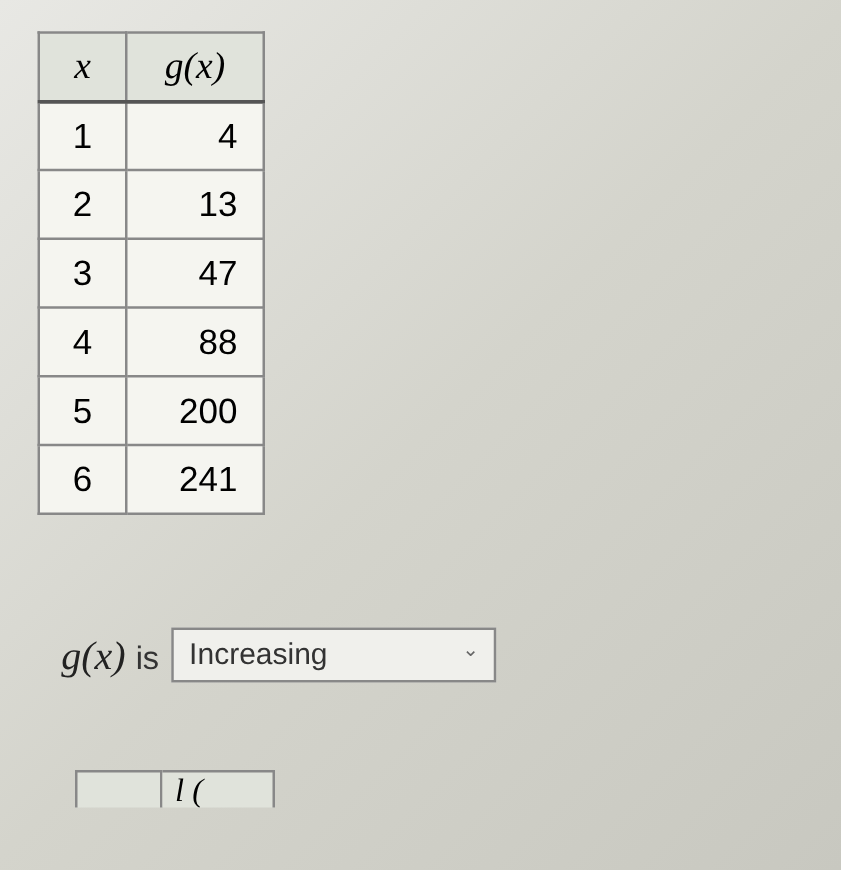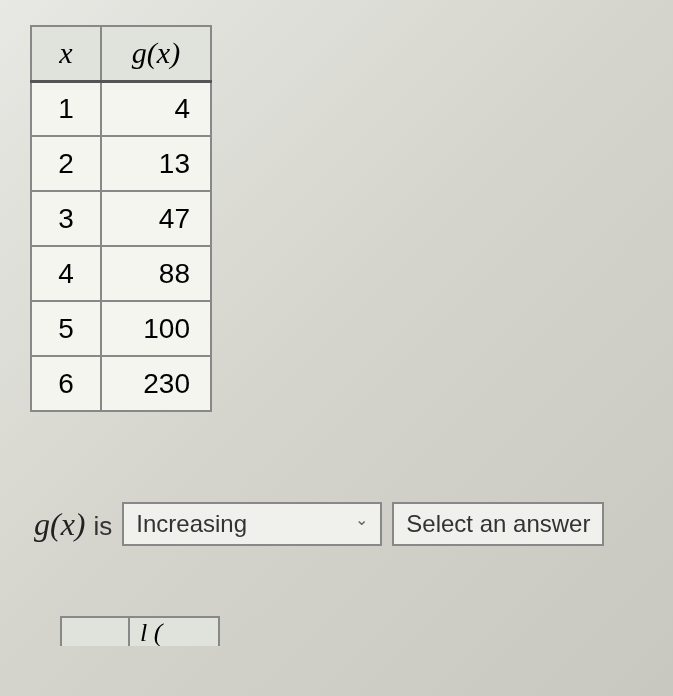--- a/index.html
+++ b/index.html
@@ -46,21 +46,21 @@
     }
     th:last-child {
       text-align: center;
       padding-right: 4px;
     }
     thead tr {
       border-bottom: 3px solid #555;
     }
     .question-row {
       margin-top: 90px;
-      margin-left: 14px;
+      margin-left: 29px;
       display: flex;
       align-items: center;
       gap: 10px;
     }
     .gx-label {
       font-family: 'Times New Roman', serif;
       font-style: italic;
       font-size: 32px;
       color: #222;
     }
@@ -140,40 +140,37 @@
       <tr>
         <td>3</td>
         <td>47</td>
       </tr>
       <tr>
         <td>4</td>
         <td>88</td>
       </tr>
       <tr>
         <td>5</td>
-        <td>100</td>
+        <td>200</td>
       </tr>
       <tr>
         <td>6</td>
-        <td>230</td>
+        <td>241</td>
       </tr>
     </tbody>
   </table>
 </div>
 
 <div class="question-row">
   <span class="gx-label">
     <span>g(x)</span>
     <span class="is-text">is</span>
   </span>
   <div class="select-box">
     <span>Increasing</span>
     <span class="chevron">⌄</span>
   </div>
-  <div class="select-box second">
-    <span>Select an answer</span>
-  </div>
 </div>
 
 <div class="bottom-fragment">
   <div class="fragment-cell"></div>
   <div class="fragment-cell2">l (</div>
 </div>
 
 </body></html>

